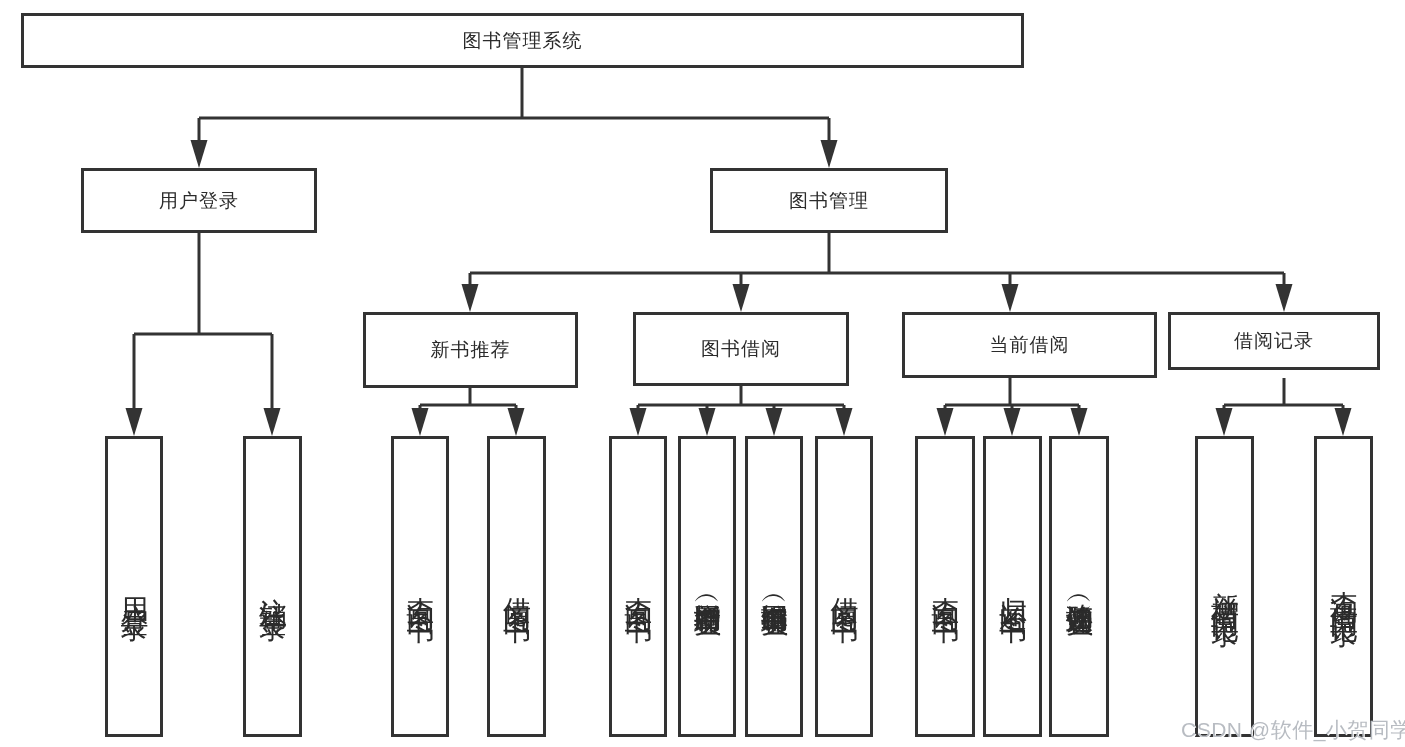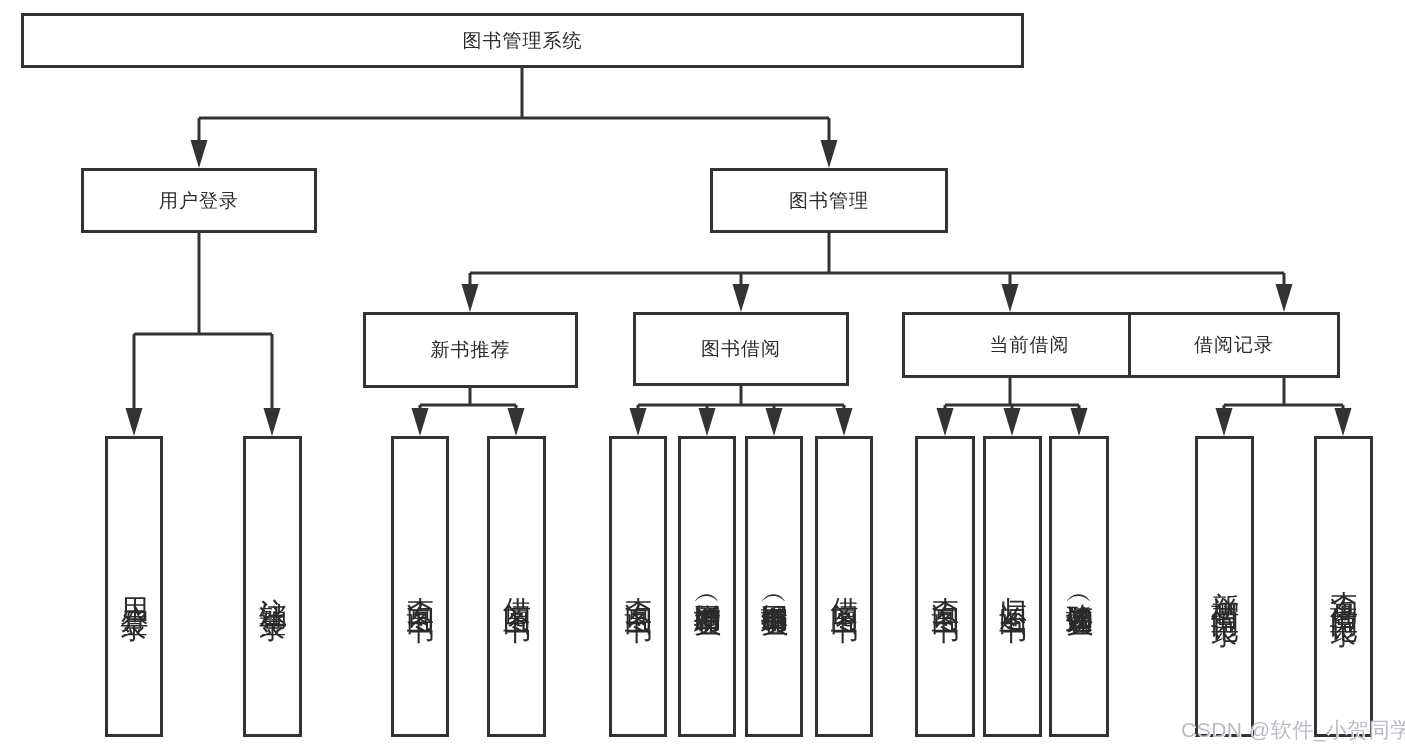--- a/index.html
+++ b/index.html
@@ -110,21 +110,21 @@
 
   <div class="box h" style="left:363px;top:312px;width:215px;height:76px">
     <span class="label">新书推荐</span>
   </div>
   <div class="box h" style="left:633px;top:312px;width:216px;height:74px">
     <span class="label">图书借阅</span>
   </div>
   <div class="box h" style="left:902px;top:312px;width:255px;height:66px">
     <span class="label">当前借阅</span>
   </div>
-  <div class="box h" style="left:1128px;top:312px;width:212px;height:66px">
+  <div class="box h" style="left:1168px;top:312px;width:212px;height:58px">
     <span class="label">借阅记录</span>
   </div>
 
   <div class="box v" style="left:105px;top:436px;width:58px;height:301px">
     <span class="label">用户登录</span>
   </div>
   <div class="box v" style="left:243px;top:436px;width:59px;height:301px">
     <span class="label">注销登录</span>
   </div>
 

